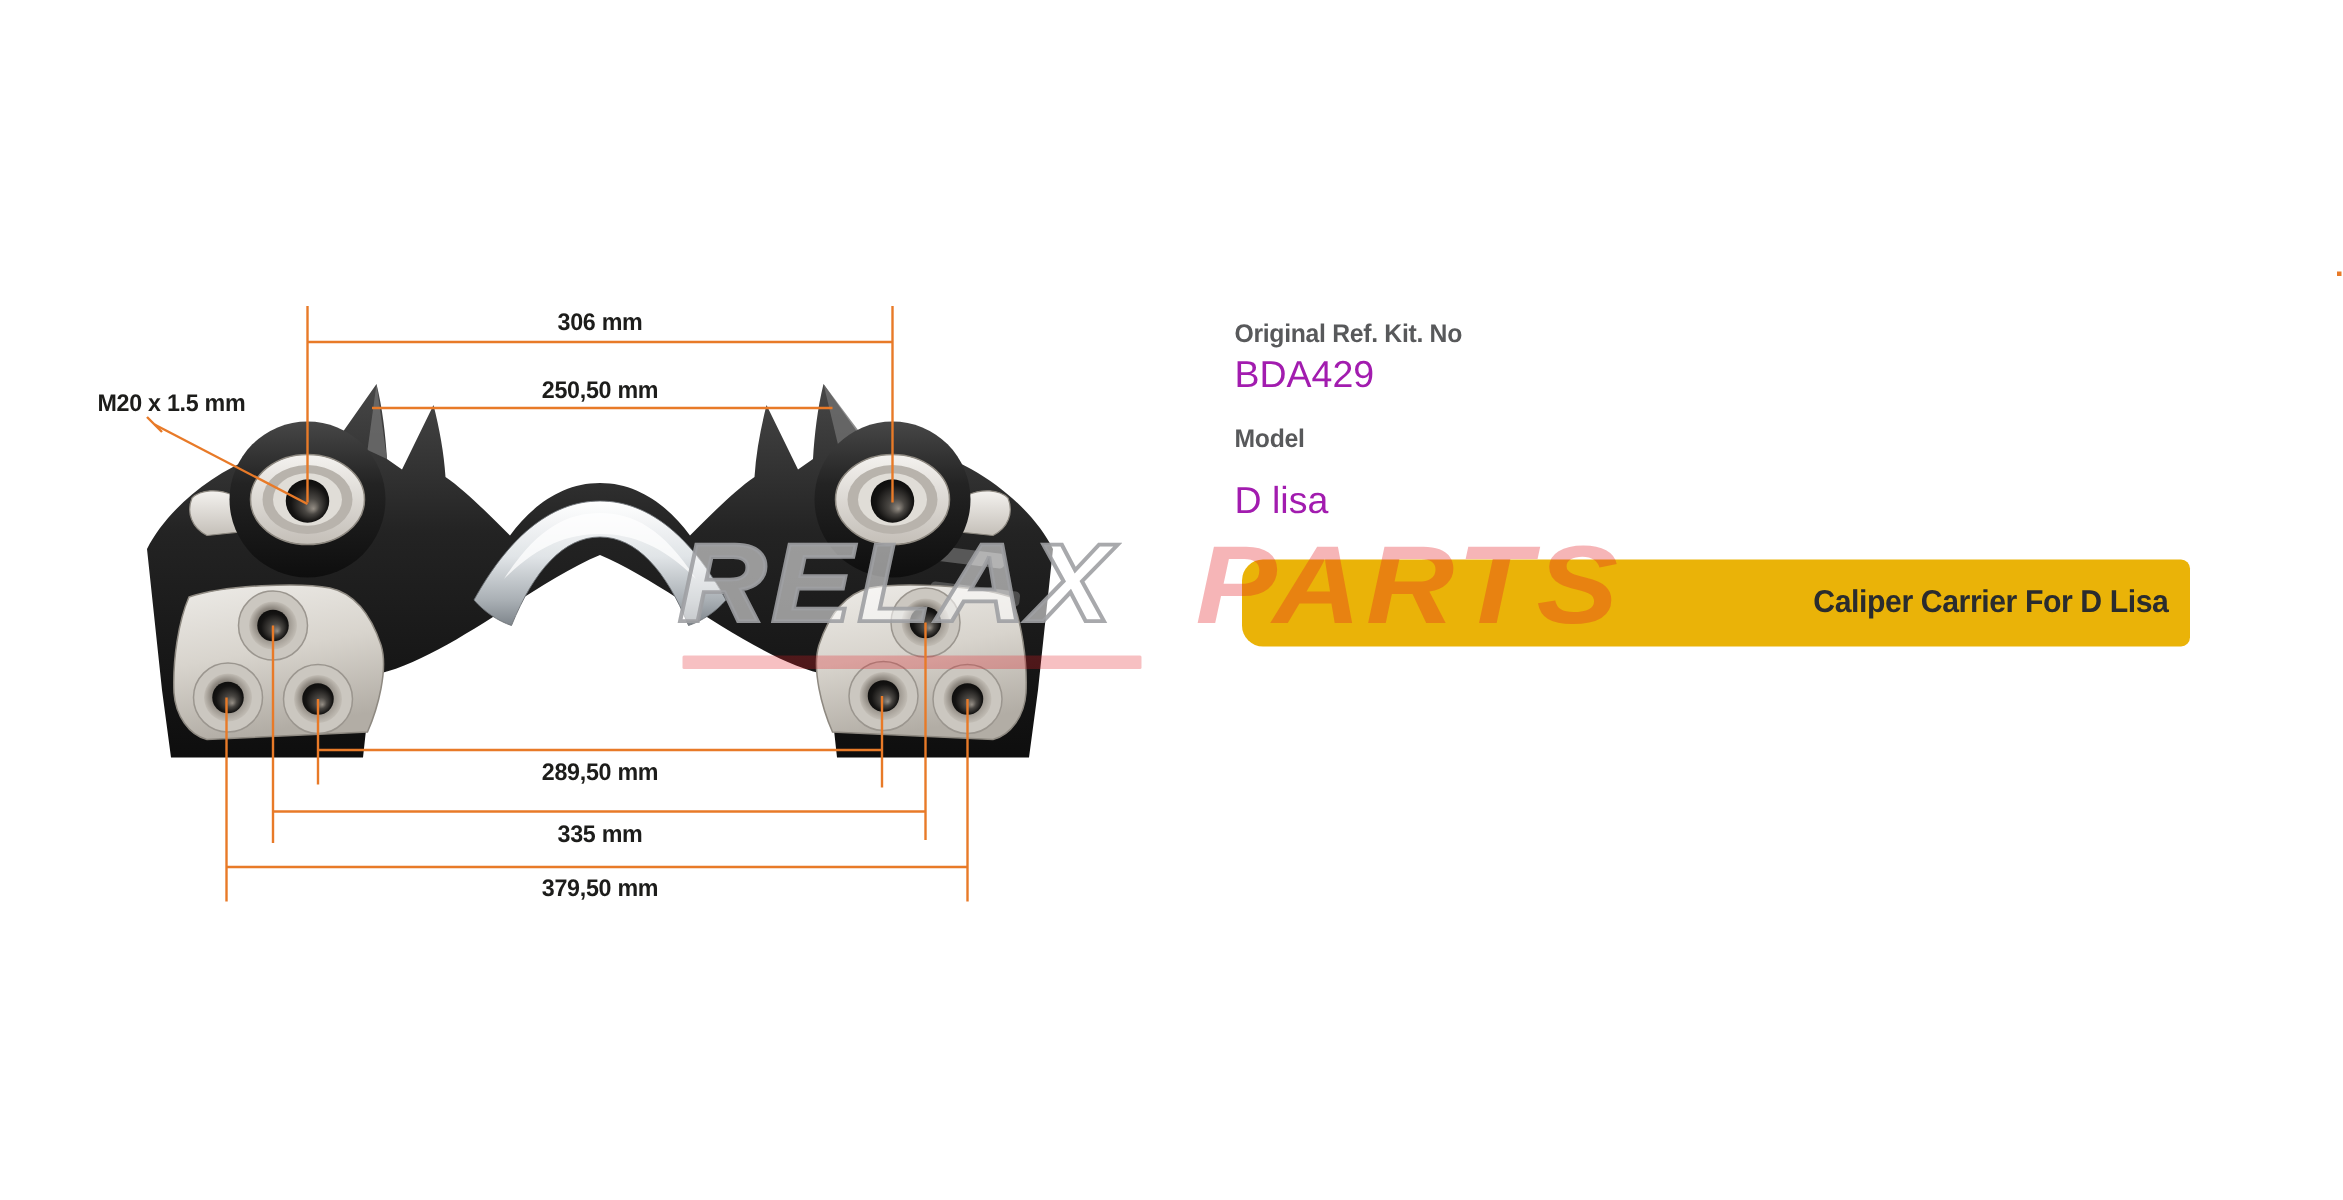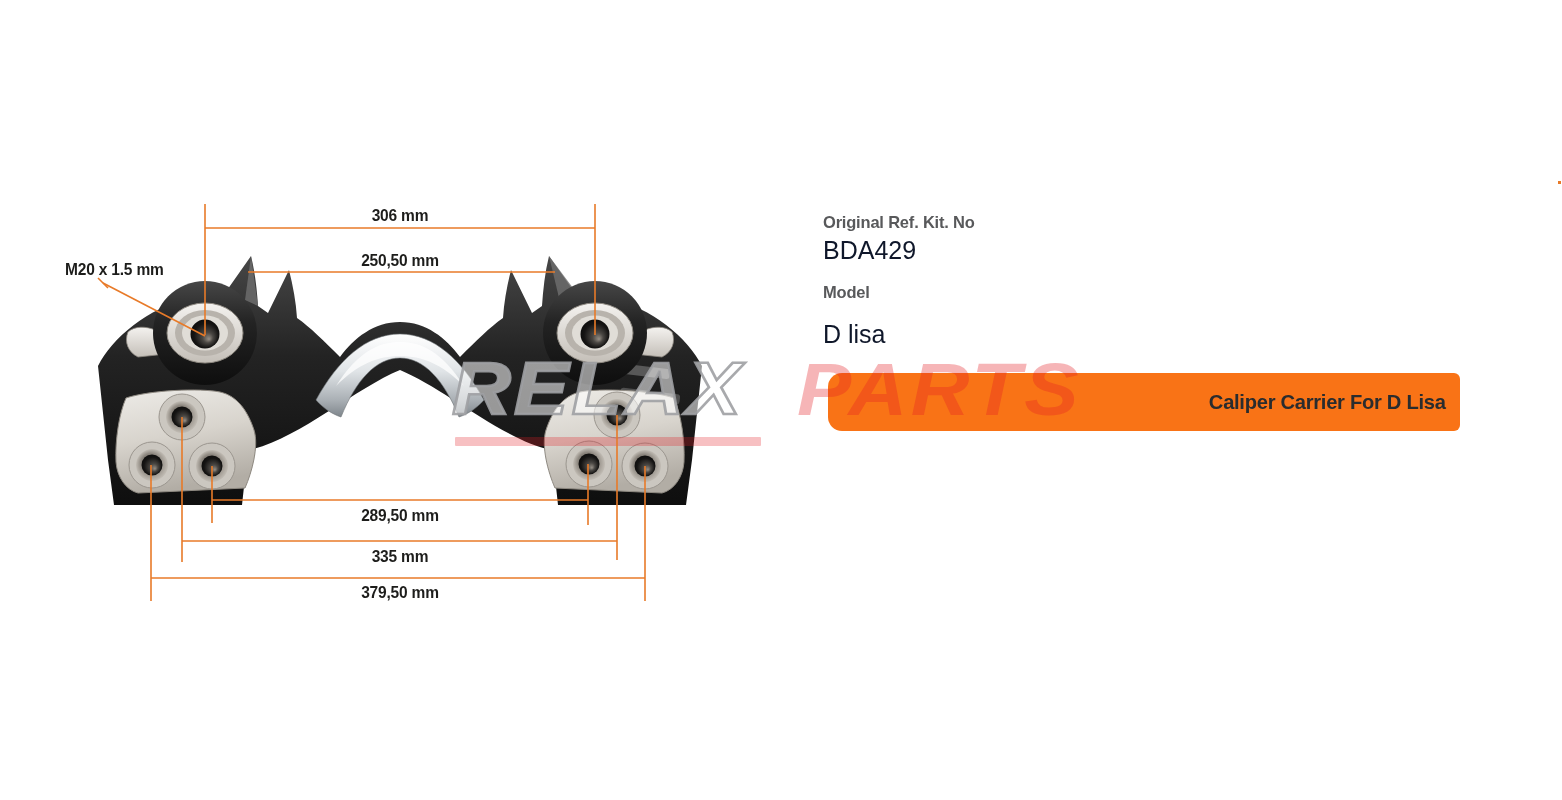--- a/index.html
+++ b/index.html
@@ -13,27 +13,27 @@
     position:absolute;font-weight:700;font-size:16px;color:#1d1d1b;
     letter-spacing:-0.2px;white-space:nowrap;z-index:6;transform:translateX(-50%) scaleX(0.97);
   }
   .dim-label.left-anchor{transform:scaleX(0.97);transform-origin:left top;}
   
   .info-label{
     position:absolute;left:823px;font-weight:700;font-size:17px;color:#58595b;
     letter-spacing:-0.2px;white-space:nowrap;z-index:5;transform:scaleX(0.97);transform-origin:left top;
   }
   .info-value{
-    position:absolute;left:823px;font-weight:400;font-size:25px;color:#0f172a;
+    position:absolute;left:823px;font-weight:400;font-size:25px;color:#a21caf;
     white-space:nowrap;z-index:5;
   }
   
   .banner{
     position:absolute;left:828px;top:373px;width:632px;height:58px;
-    background:#f97316;border-radius:14px 6px 6px 14px;z-index:1;
+    background:#eab308;border-radius:14px 6px 6px 14px;z-index:1;
   }
   .banner-text{
     position:absolute;right:14px;top:0;line-height:58px;font-weight:700;font-size:21px;
     color:#2a2c2e;letter-spacing:-0.3px;white-space:nowrap;transform:scaleX(0.96);transform-origin:right center;
   }
   
   .wm{
     position:absolute;font-weight:700;font-style:italic;white-space:nowrap;
     z-index:3;line-height:74px;font-size:74px;letter-spacing:3px;
   }

